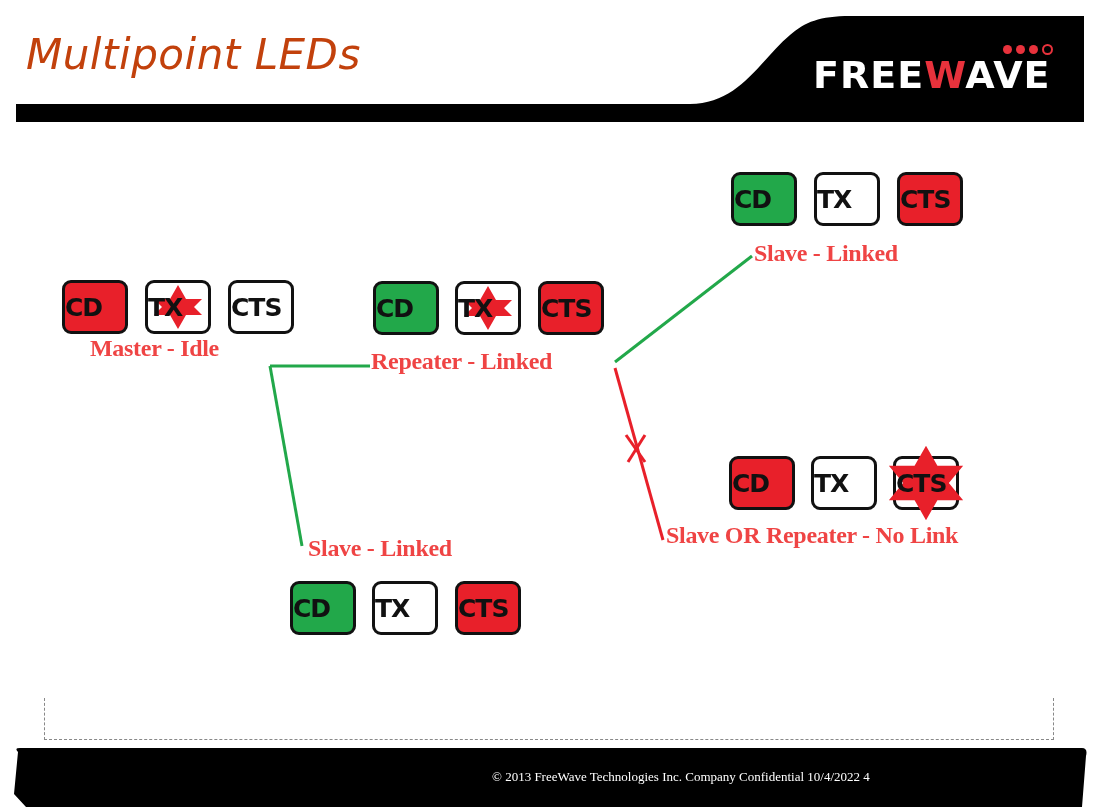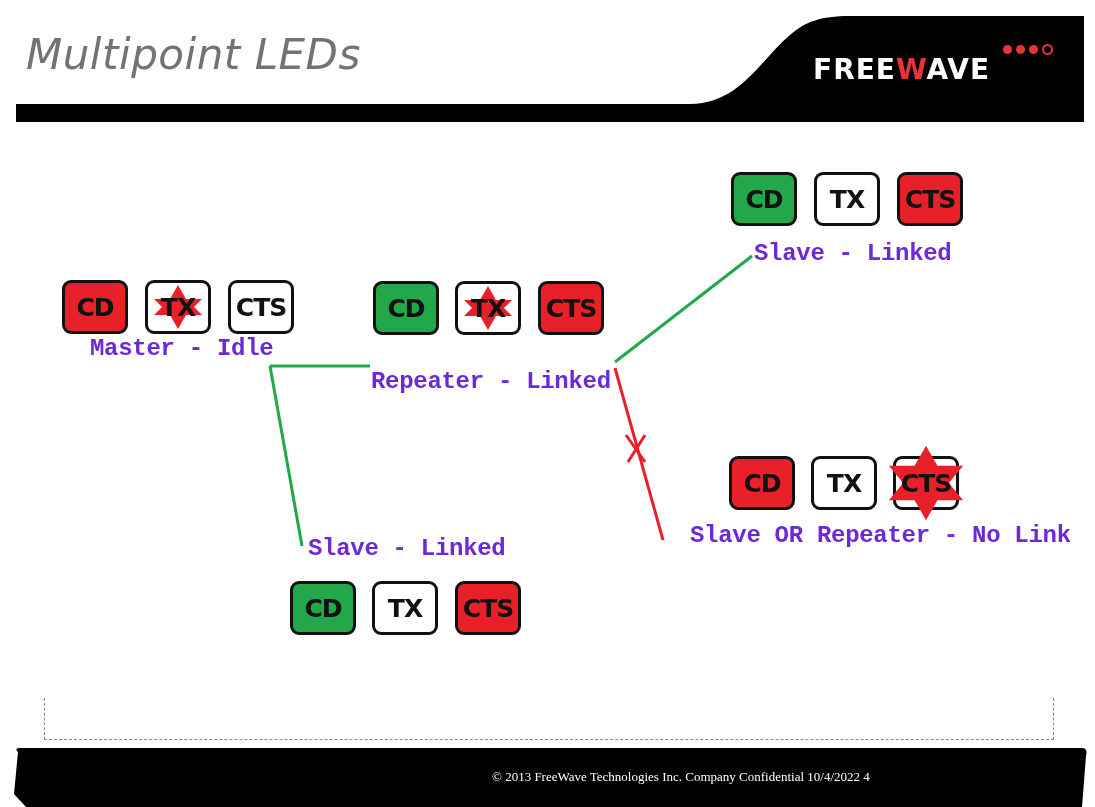--- a/index.html
+++ b/index.html
@@ -1,30 +1,30 @@
 <!DOCTYPE html>
 <html><head>
 <meta charset="utf-8">
 <style>
   html, body { margin:0; padding:0; }
   body { width:1095px; height:807px; position:relative; background:#ffffff; overflow:hidden; font-family:"DejaVu Sans", sans-serif; }
   .abs { position:absolute; }
-  .title { left:26px; top:30px; font-size:42px; font-style:italic; color:#737373; font-family:"DejaVu Sans", sans-serif; letter-spacing:0.5px; }
+  .title { left:26px; top:30px; font-size:42px; font-style:italic; color:#c2410c; font-family:"DejaVu Sans", sans-serif; letter-spacing:0.5px; }
   .header-svg { left:0; top:0; }
-  .logo { left:813px; top:53px; font-family:"DejaVu Sans", sans-serif; font-weight:bold; font-size:28px; color:#ffffff; letter-spacing:1px; }
+  .logo { left:813px; top:53px; font-family:"DejaVu Sans", sans-serif; font-weight:bold; font-size:38px; color:#ffffff; letter-spacing:1px; }
   .logo .w { color:#e8323c; }
   .dots { left:1003px; top:44px; display:flex; gap:4px; align-items:center; }
   .dot { width:9px; height:9px; border-radius:50%; background:#e8323c; }
   .dot.ring { background:transparent; border:2px solid #e8323c; width:7px; height:7px; }
-  .led { position:absolute; width:66px; height:54px; box-sizing:border-box; border:3px solid #111; border-radius:9px; display:flex; align-items:center; justify-content:center; font-family:"DejaVu Sans", sans-serif; font-weight:bold; font-size:25px; color:#111; background:#fff; letter-spacing:-1px; }
+  .led { position:absolute; width:66px; height:54px; box-sizing:border-box; border:3px solid #111; border-radius:9px; display:flex; align-items:center; justify-content:flex-start; font-family:"DejaVu Sans", sans-serif; font-weight:bold; font-size:25px; color:#111; background:#fff; letter-spacing:-1px; }
   .led.red { background:#e8202a; }
   .led.green { background:#22a84a; }
   .led .star { position:absolute; left:50%; top:50%; transform:translate(-50%,-50%); }
   .led .lbl { position:relative; z-index:2; }
-  .node-label { position:absolute; font-family:Liberation Mono, monospace; font-weight:bold; font-size:24px; color:#6d28d9; white-space:nowrap; letter-spacing:-0.3px; }
+  .node-label { position:absolute; font-family:Liberation Serif, serif; font-weight:bold; font-size:24px; color:#ef4444; white-space:nowrap; letter-spacing:-0.3px; }
   .footer-svg { left:0; top:690px; }
   .footer-text { left:492px; top:769px; font-family:Liberation Serif, serif; font-size:13px; color:#ffffff; white-space:nowrap; }
   .notes-box { left:44px; top:698px; width:1010px; height:42px; border-left:1px dashed #888; border-right:1px dashed #888; border-bottom:1px dashed #888; box-sizing:border-box; }
   .lines { left:0; top:0; }
 </style>
 </head>
 <body>
 
 <svg class="abs header-svg" width="1095" height="130" viewBox="0 0 1095 130">
   <path d="M16 104 L690 104 C740 104 760 60 790 35 C805 22 820 16 850 16 L1084 16 L1084 122 L16 122 Z" fill="#000"></path>
@@ -73,21 +73,21 @@
     </div>
   <div class="led" style="left:455px;top:281px;">
     <svg class="star" width="56" height="56" viewBox="0 0 56 56">
         <polygon points="28,6 36,20 52,20 44,28 52,36 36,36 28,50 20,36 4,36 12,28 4,20 20,20" fill="#e8202a"></polygon>
       </svg>
     <span class="lbl">TX</span>
     </div>
   <div class="led red" style="left:538px;top:281px;">
       <span class="lbl">CTS</span>
     </div>
-  <div class="node-label" style="left:371px;top:368px;">Repeater - Linked</div>
+  <div class="node-label" style="left:371px;top:348px;">Repeater - Linked</div>
 </div>
 
 <div>
   <div class="led green" style="left:731px;top:172px;">
       <span class="lbl">CD</span>
     </div>
   <div class="led" style="left:814px;top:172px;">
       <span class="lbl">TX</span>
     </div>
   <div class="led red" style="left:897px;top:172px;">
@@ -115,21 +115,21 @@
     </div>
   <div class="led" style="left:811px;top:456px;">
       <span class="lbl">TX</span>
     </div>
   <div class="led" style="left:893px;top:456px;">
     <svg class="star" width="80" height="80" viewBox="0 0 56 56">
         <polygon points="28,2 36,16 54,16 44,28 54,40 36,40 28,54 20,40 2,40 12,28 2,16 20,16" fill="#e8202a"></polygon>
       </svg>
     <span class="lbl">CTS</span>
     </div>
-  <div class="node-label" style="left:690px;top:522px;">Slave OR Repeater - No Link</div>
+  <div class="node-label" style="left:666px;top:522px;">Slave OR Repeater - No Link</div>
 </div>
 
 <div class="abs notes-box"></div>
 
 <svg class="abs footer-svg" width="1095" height="117" viewBox="0 0 1095 117">
   <path d="M18 62 Q14 58 20 58 L1082 58 Q1088 58 1086 66 L1082 117 L26 117 L14 104 Z" fill="#000"></path>
 </svg>
 <div class="abs footer-text">© 2013 FreeWave Technologies Inc. Company Confidential 10/4/2022 4</div>
 
 </body></html>

